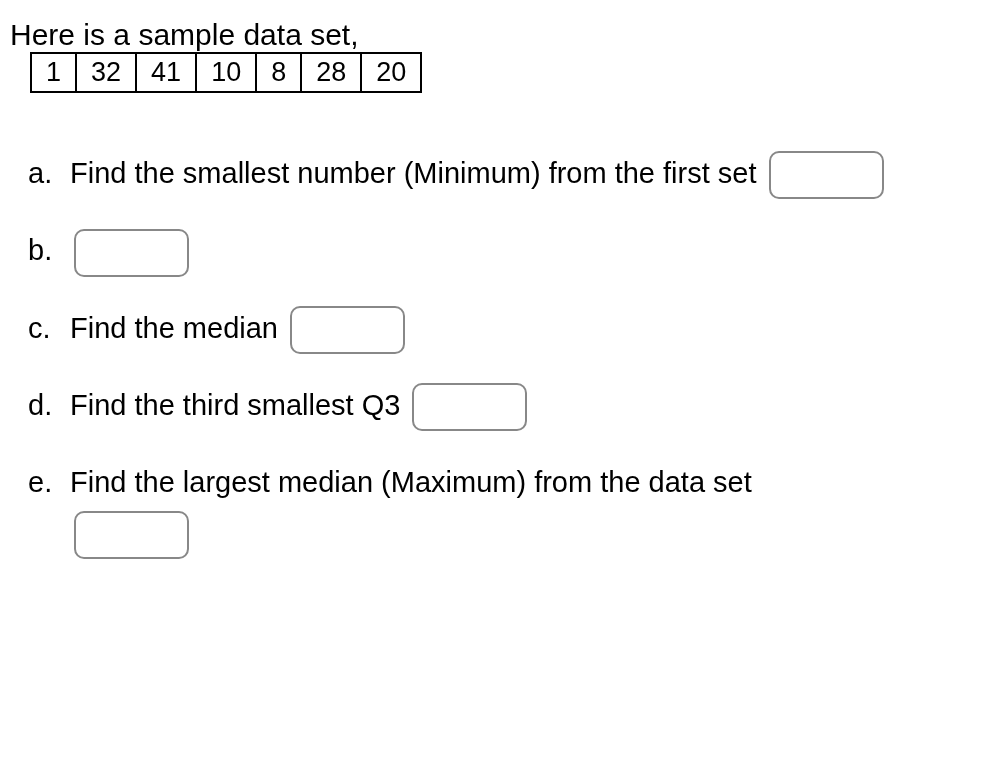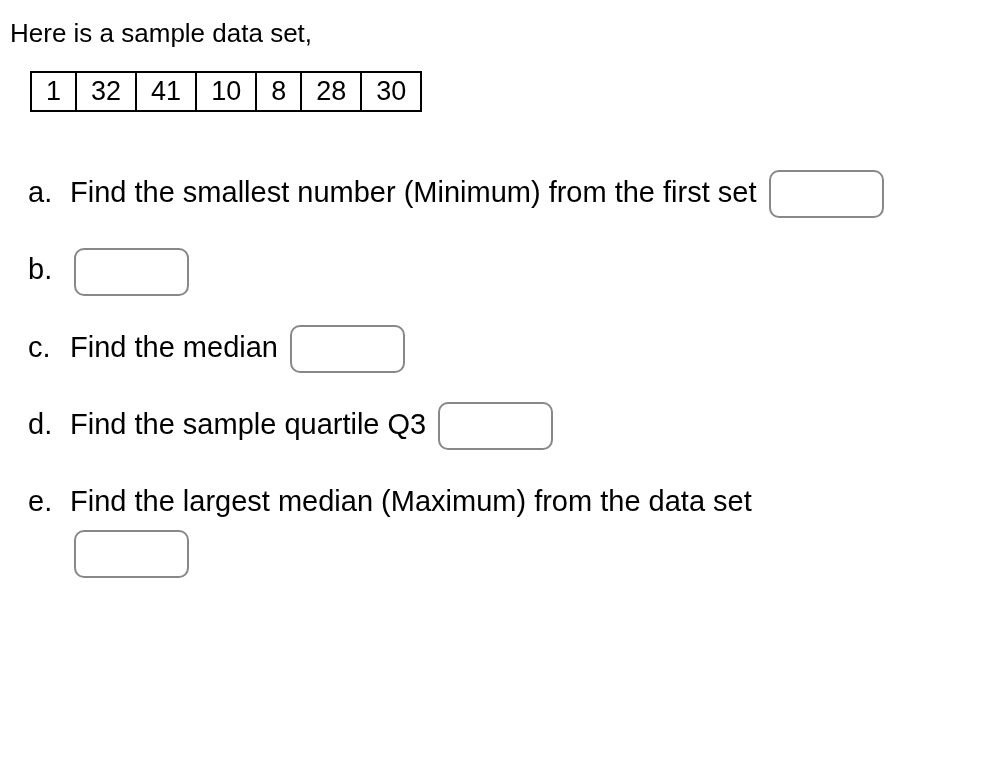--- a/index.html
+++ b/index.html
@@ -9,22 +9,21 @@
     }
     body {
       font-family: "Comic Sans MS", "Trebuchet MS", sans-serif;
       font-size: 28px;
       color: #000;
       background: #fff;
       padding: 18px 10px 10px 10px;
       width: 1003px;
     }
     .intro {
-      margin-bottom: 22px;
-      font-size: 26px;
+      font-size: 30px;
     }
     .data-table {
       border-collapse: collapse;
       margin-left: 20px;
       margin-bottom: 55px;
     }
     .data-table td {
       border: 2px solid #000;
       padding: 3px 14px;
       text-align: center;
@@ -64,21 +63,21 @@
 
 <table class="data-table">
   <tbody>
       <tr>
     <td>1</td>
     <td>32</td>
     <td>41</td>
     <td>10</td>
     <td>8</td>
     <td>28</td>
-    <td>30</td>
+    <td>20</td>
   </tr>
 </tbody>
   </table>
 
 <ol class="questions">
 
   <li>
     <span class="qmarker">a.</span>
     <span>Find the smallest number (Minimum) from the first set</span>
     <span class="answer-box"></span>
@@ -90,21 +89,21 @@
   </li>
 
   <li>
     <span class="qmarker">c.</span>
     <span>Find the median</span>
     <span class="answer-box"></span>
   </li>
 
   <li>
     <span class="qmarker">d.</span>
-    <span>Find the sample quartile Q3</span>
+    <span>Find the third smallest Q3</span>
     <span class="answer-box"></span>
   </li>
 
   <li>
     <span class="qmarker">e.</span>
     <span>Find the largest median (Maximum) from the data set</span><br>
     <span class="answer-box"></span>
   </li>
 
 </ol>

